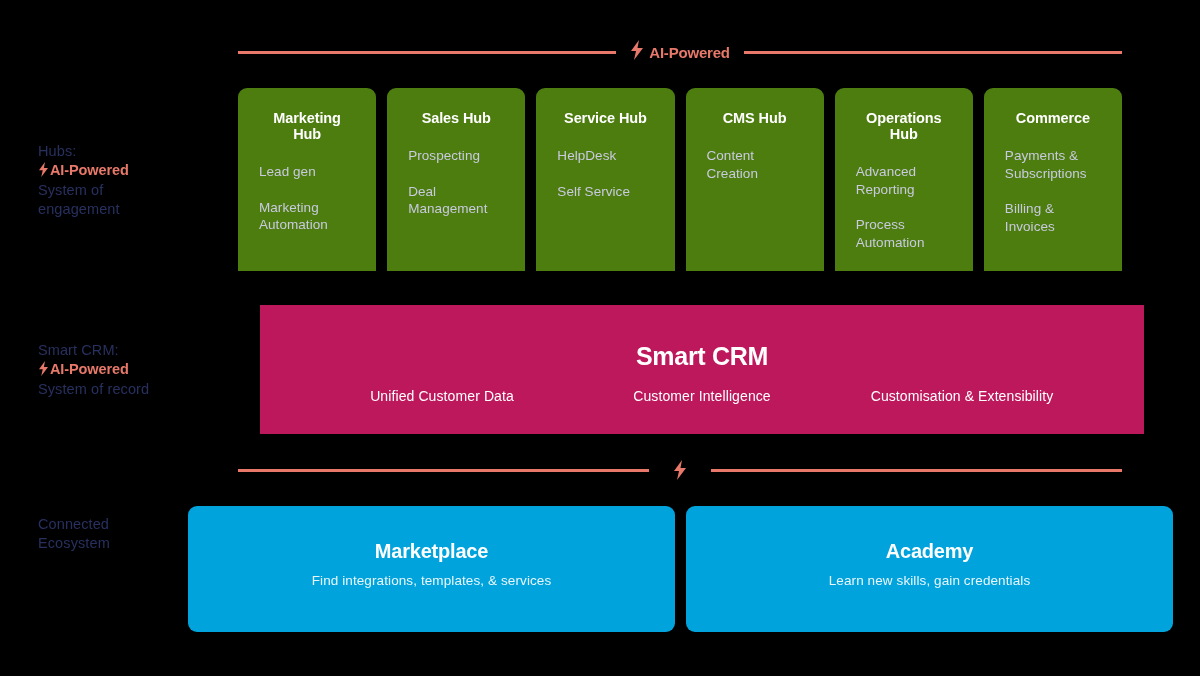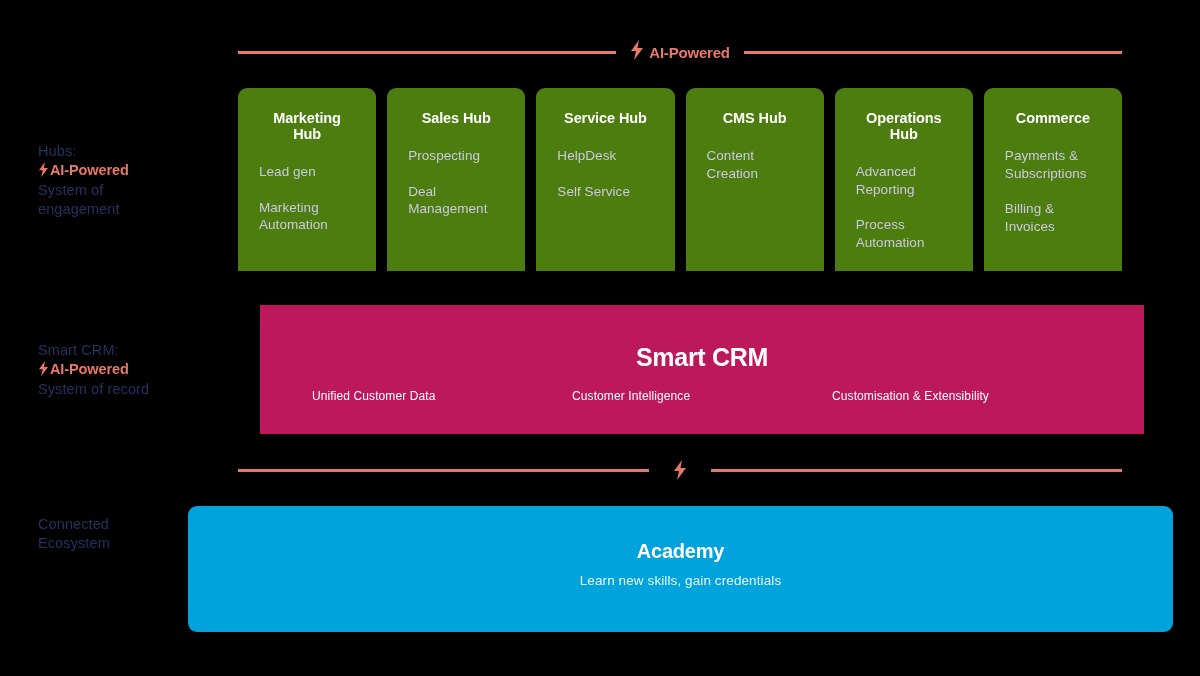--- a/index.html
+++ b/index.html
@@ -129,21 +129,22 @@
     margin-bottom: 17px;
   }
   .crm-items {
     display: flex;
     width: 100%;
     padding: 0 52px;
     justify-content: space-between;
   }
   .crm-item {
     color: #ffffff;
-    font-size: 12px;
+    font-size: 14px;
+    text-align: center;
     letter-spacing: 0.1px;
     flex: 1 1 0;
   }
 
   
   .bolt-divider {
     position: absolute;
     top: 455px;
     left: 238px;
     width: 884px;
@@ -288,18 +289,22 @@
     <div class="bolt-wrap">
       <svg width="14" height="22" viewBox="0 0 14 20" aria-hidden="true">
         <polygon points="9,0 1,11 6,11 4,20 13,8 7.5,8" fill="#e8796a"></polygon>
       </svg>
     </div>
     <div class="rule"></div>
   </div>
 
   <div class="eco-row">
     <div class="eco-card">
+      <div class="eco-title">Marketplace</div>
+      <div class="eco-sub">Find integrations, templates, &amp; services</div>
+    </div>
+    <div class="eco-card">
       <div class="eco-title">Academy</div>
       <div class="eco-sub">Learn new skills, gain credentials</div>
     </div>
   </div>
 
 </div>
 
 </body></html>

